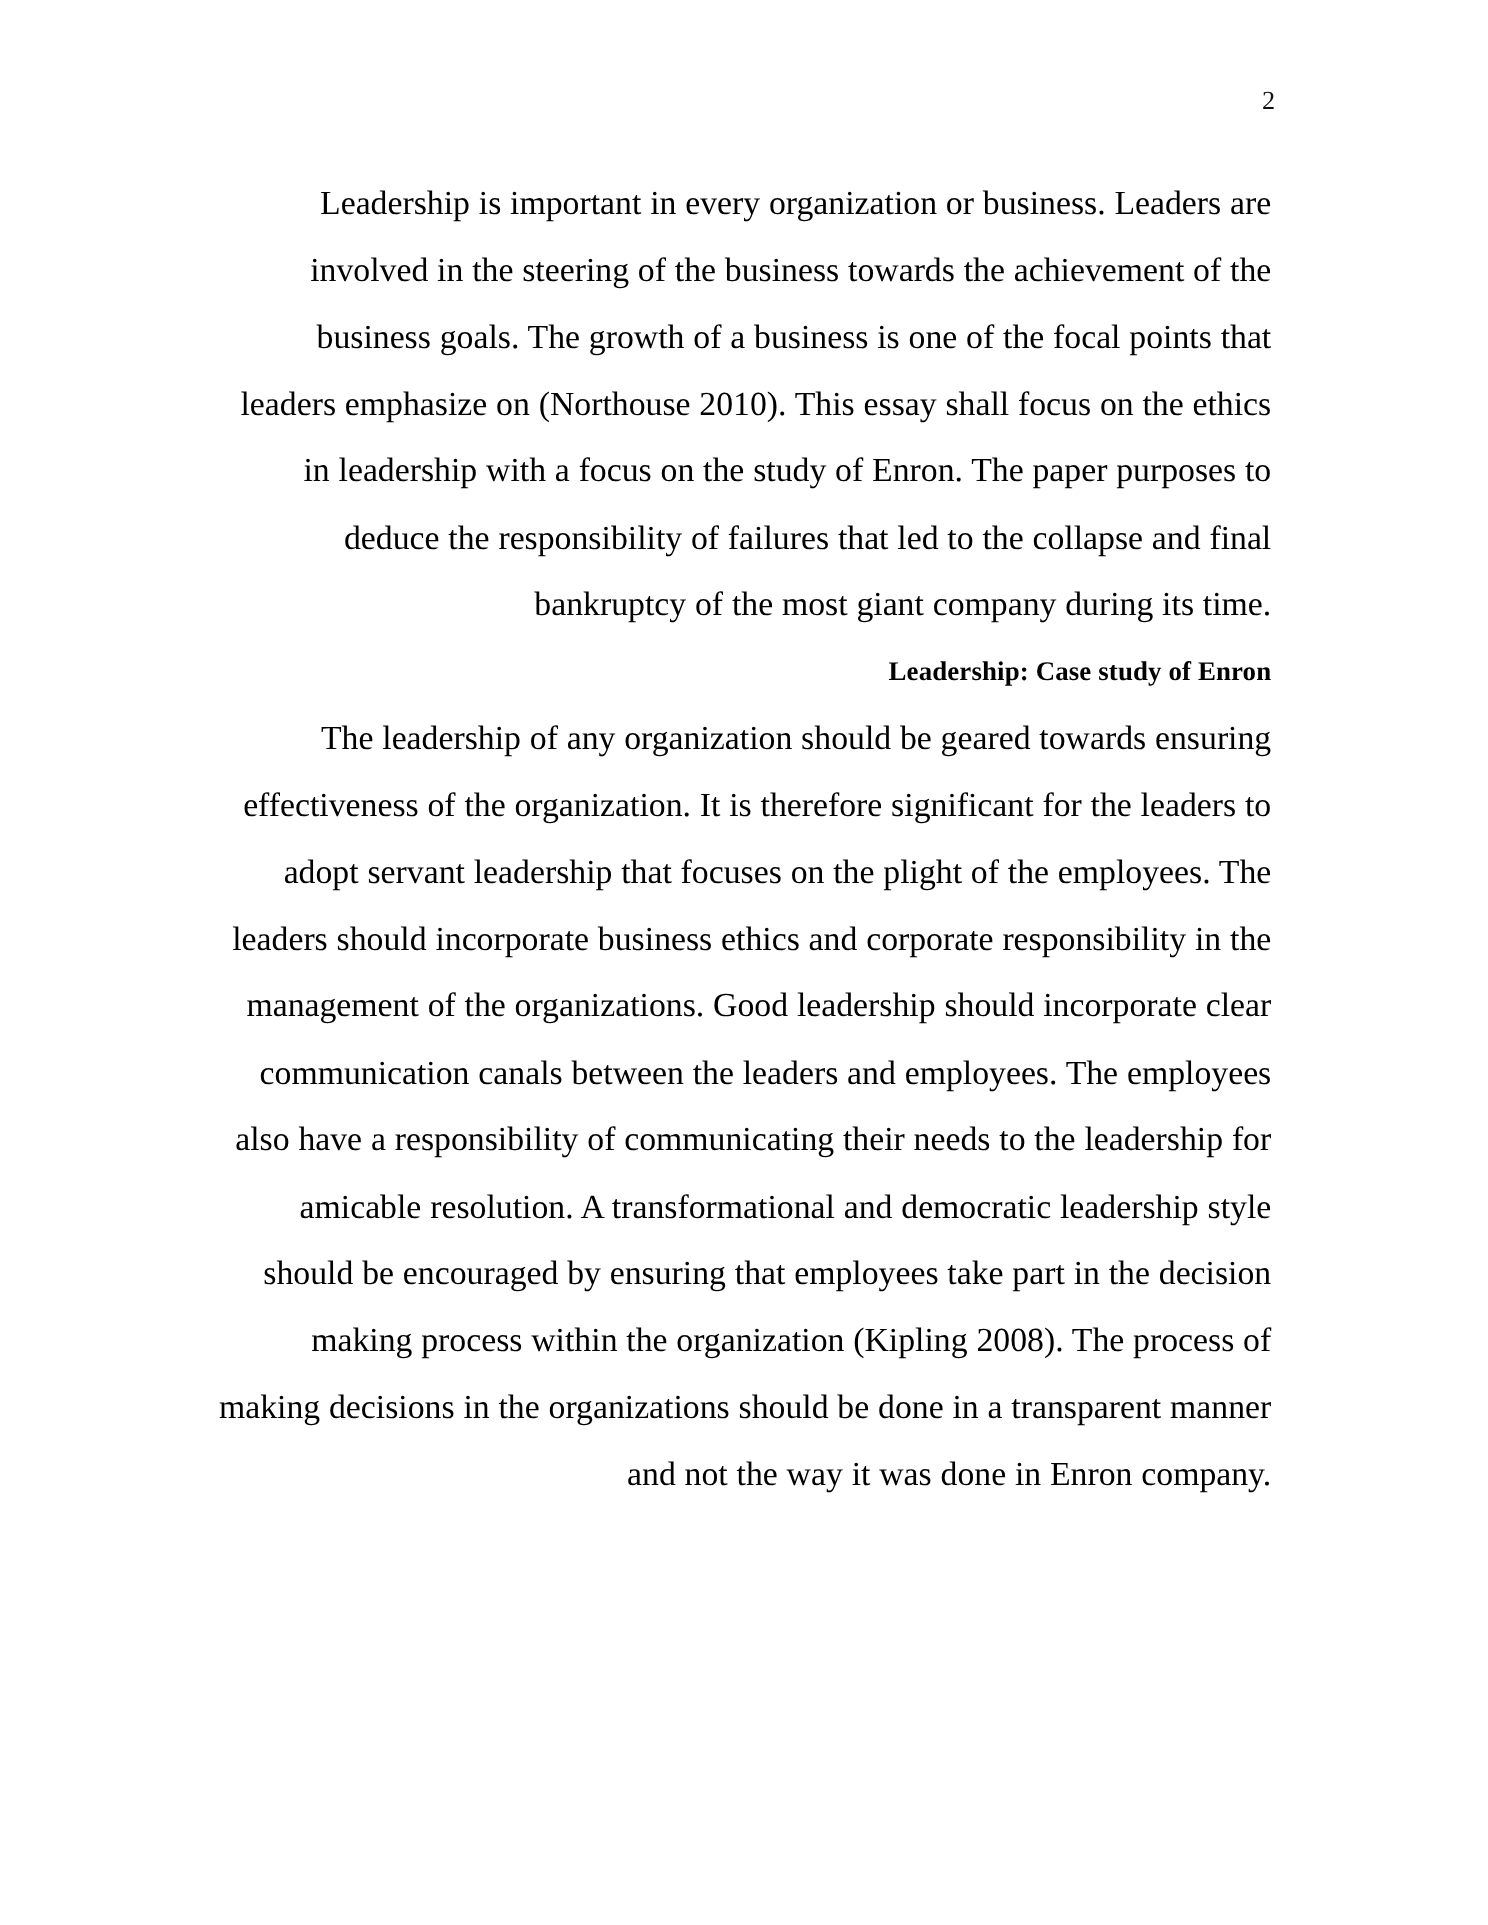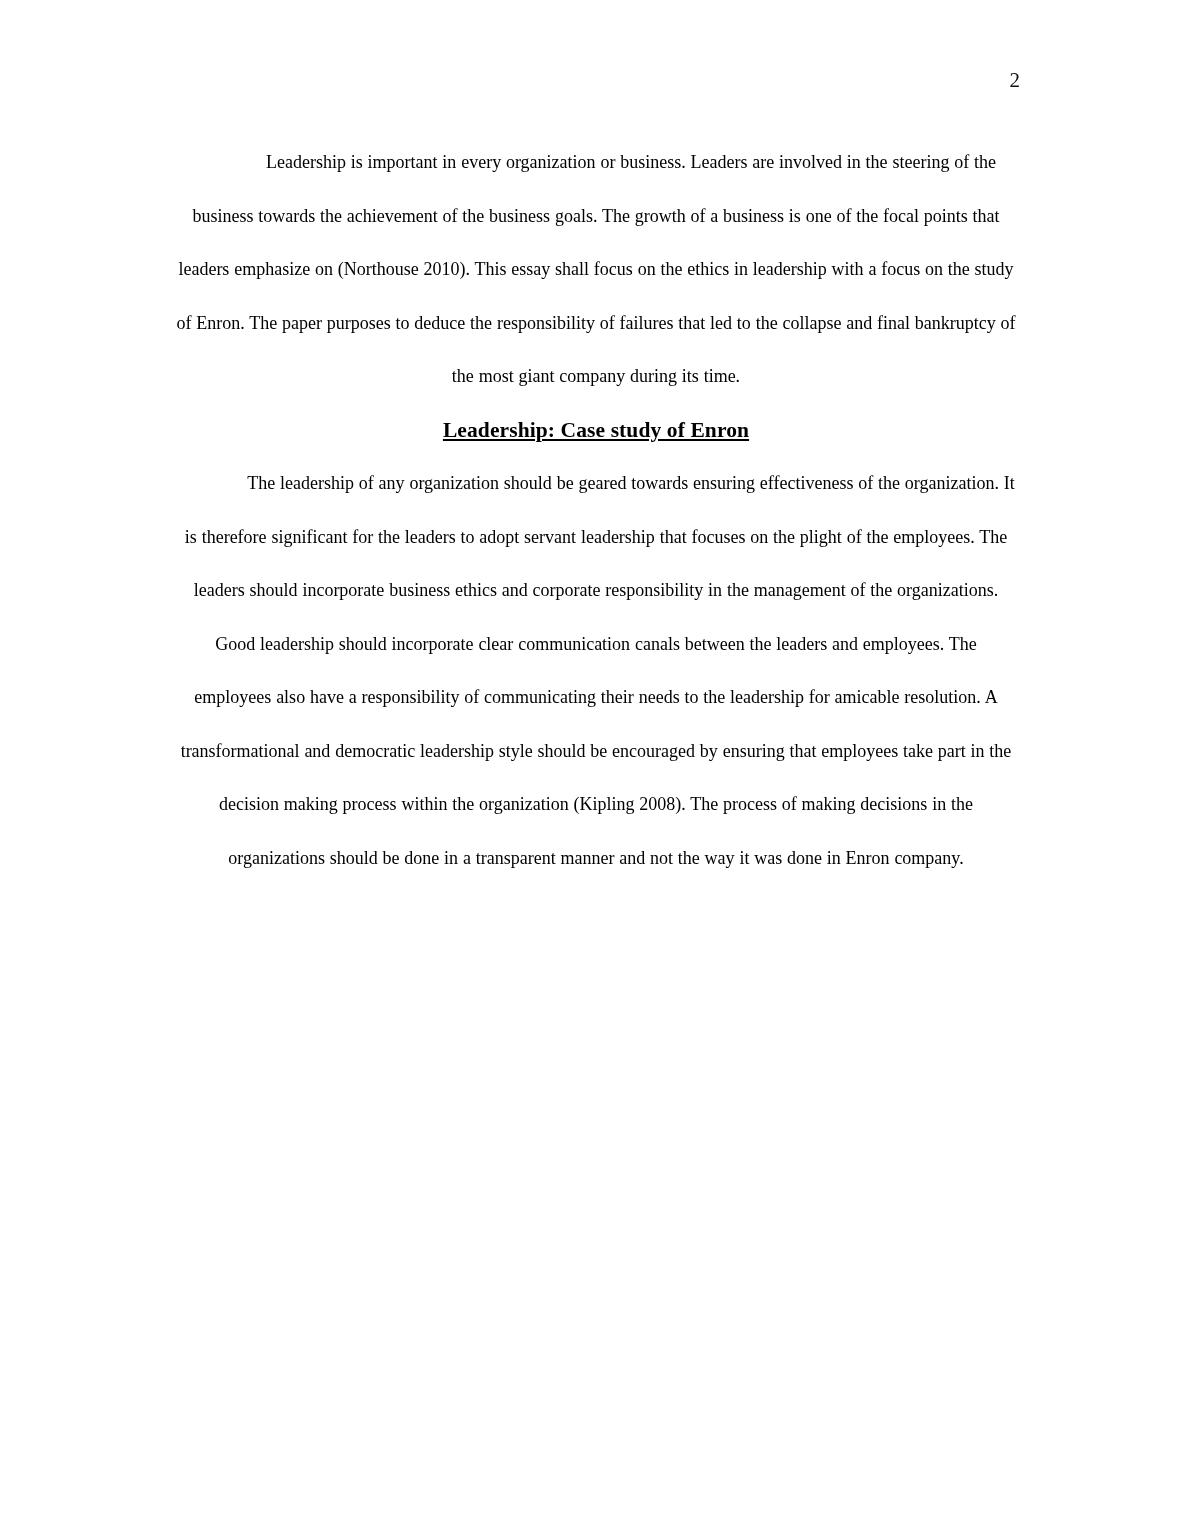--- a/index.html
+++ b/index.html
@@ -47,37 +47,36 @@
   .section-title {
     font-size: 21.5px;
     font-weight: bold;
     text-align: center;
     line-height: 53.5px;
     margin: 0;
     letter-spacing: 0.1px;
   }
 
   p.para {
-    font-size: 18px;
+    font-size: 27px;
     line-height: 53.5px;
     margin: 0;
-    text-align: center;
+    text-align: right;
     text-indent: 70px;
     word-spacing: 0.3px;
   }
 
   h2.heading {
     font-size: 21.5px;
     font-weight: bold;
     line-height: 53.5px;
     margin: 0;
-    text-align: center;
+    text-align: right;
     text-indent: 0;
     letter-spacing: 0.1px;
-    text-decoration: underline;
   }
 </style>
 </head>
 <body>
 
 <div class="page">
 
   <div class="page-number">2</div>
 
   <div class="doc-body">

